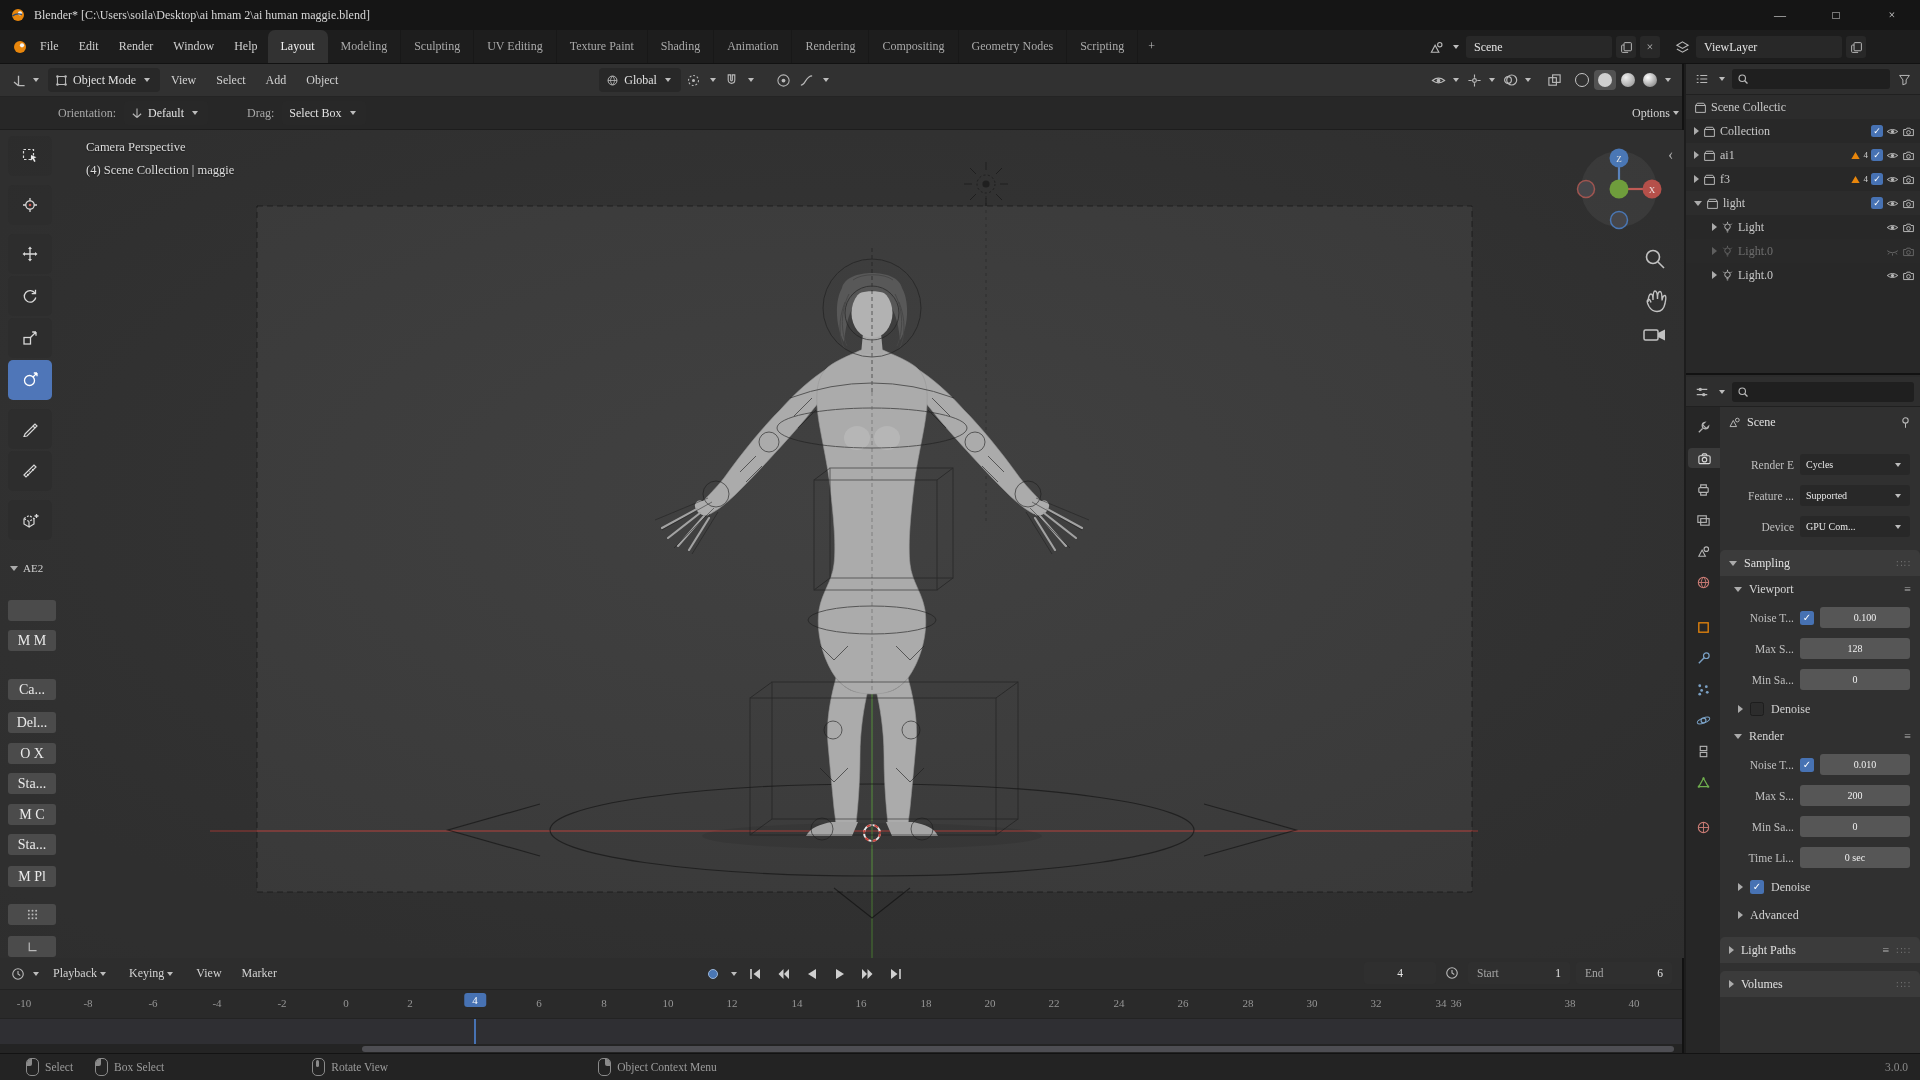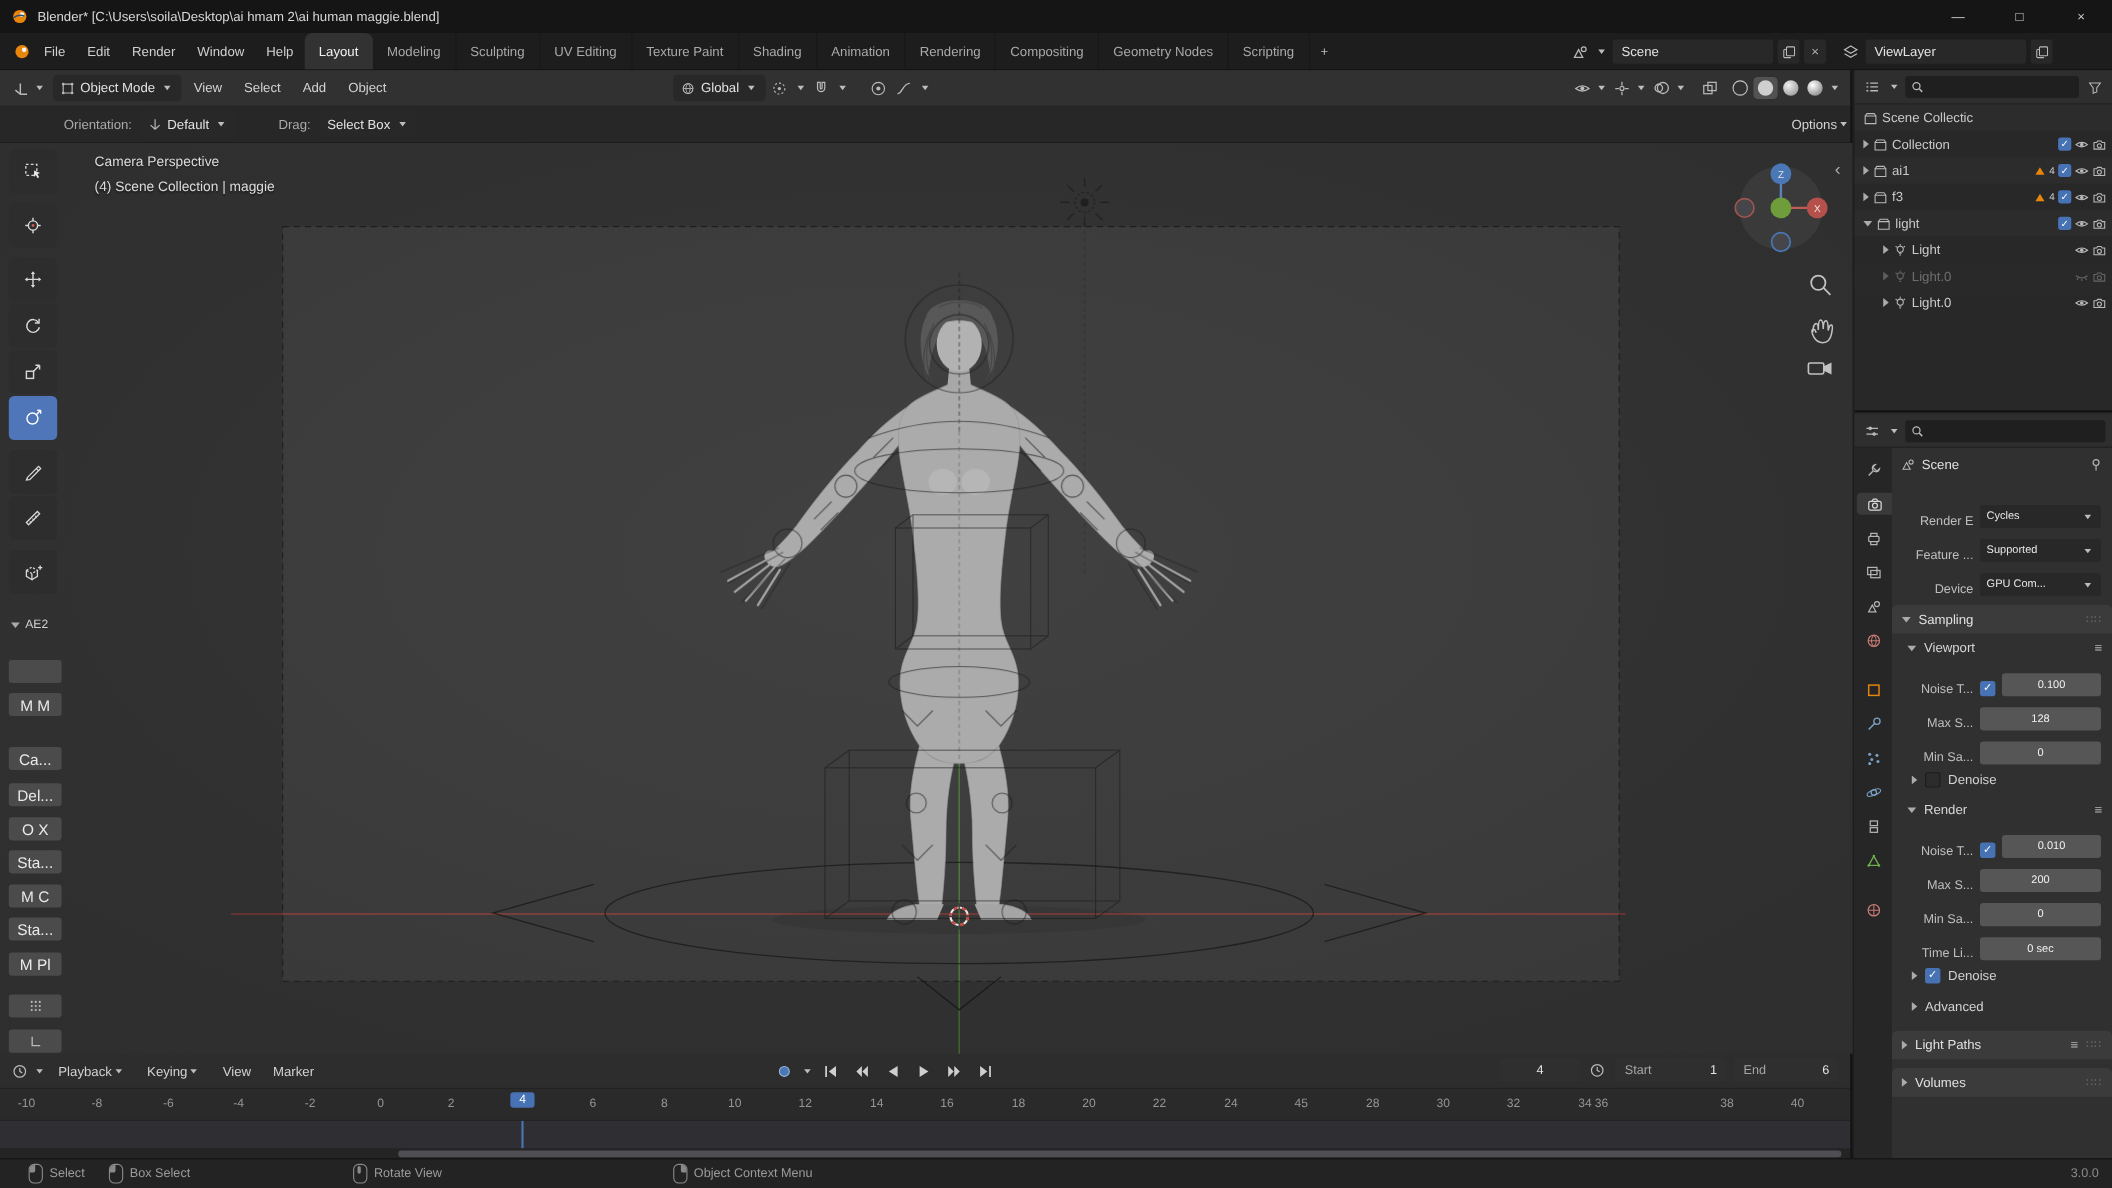--- a/index.html
+++ b/index.html
@@ -1,17 +1,17 @@
 <!DOCTYPE html>
 <html><head>
 <meta charset="utf-8">
 <style>
   html,body{margin:0;padding:0;background:#0d0d0d}
   #app{position:relative;width:1920px;height:1080px;background:#1d1d1d;overflow:hidden;
-       font-family:Liberation Sans, sans-serif;font-size:12px;color:#d4d4d4}
+       font-family:Liberation Serif, serif;font-size:12px;color:#d4d4d4}
   svg{display:block}
   .icon{color:#b9b9b9}
   
   .titlebar{position:absolute;left:0;top:0;width:1920px;height:30px;background:#151515;
             display:flex;align-items:center;gap:8px;padding-left:10px;box-sizing:border-box}
   .tb-title{color:#d8d8d8;font-size:12px}
   .win-btns{margin-left:auto;display:flex;height:100%}
   .win-btn{width:56px;display:flex;align-items:center;justify-content:center;color:#cfcfcf;font-size:12px}
   
   .topbar{position:absolute;left:0;top:30px;width:1920px;height:34px;background:#1d1d1d;
@@ -99,21 +99,21 @@
   .prop-search{flex:1;height:20px;background:#1f1f1f;border-radius:3px;display:flex;align-items:center;
                gap:4px;padding:0 5px}
   .prop-tabs{position:absolute;left:0;top:30px;width:34px;bottom:0;background:#262626;display:flex;
              flex-direction:column;align-items:center;padding-top:10px;gap:11px}
   .ptab{width:28px;height:20px;display:flex;align-items:center;justify-content:center}
   .ptab.active{background:#3a3a3a;border-radius:4px 0 0 4px;width:32px;margin-left:2px}
   .ptab.grp{margin-top:14px}
   .prop-body{position:absolute;left:34px;top:30px;right:0;bottom:0;overflow:hidden}
   .bread{height:30px;display:flex;align-items:center;gap:6px;padding:0 8px;margin-bottom:12px;color:#e0e0e0}
   .bread .spacer{flex:1}
-  .prow{display:flex;align-items:flex-end;height:31px;padding:0 10px 0 4px;gap:6px}
+  .prow{display:flex;align-items:center;height:31px;padding:0 10px 0 4px;gap:6px}
   .prow .lbl{flex:0 0 70px;text-align:right;color:#bfbfbf;font-size:11.5px;white-space:nowrap;overflow:hidden}
   .val{flex:1;height:21px;border-radius:3px;display:flex;align-items:center;font-size:10px;min-width:0}
   .val.menu{background:#282828;justify-content:space-between;padding:0 6px;color:#e8e8e8}
   .val.num{background:#565656;justify-content:center;color:#f2f2f2}
   .phead{height:26px;background:#3b3b3b;display:flex;align-items:center;gap:7px;padding:0 9px;
          color:#e0e0e0;border-radius:5px 5px 0 0;margin-top:8px}
   .psub{height:26px;display:flex;align-items:center;gap:7px;padding:0 9px 0 14px;color:#d6d6d6}
   .pspacer{flex:1}
   .grip{color:#6f6f6f;font-size:10px;letter-spacing:1px}
   .preset{color:#b5b5b5;font-size:12px}
@@ -1131,21 +1131,21 @@
       <span class="tl-num" style="left:539px">6</span>
       <span class="tl-num" style="left:604px">8</span>
       <span class="tl-num" style="left:668px">10</span>
       <span class="tl-num" style="left:732px">12</span>
       <span class="tl-num" style="left:797px">14</span>
       <span class="tl-num" style="left:861px">16</span>
       <span class="tl-num" style="left:926px">18</span>
       <span class="tl-num" style="left:990px">20</span>
       <span class="tl-num" style="left:1054px">22</span>
       <span class="tl-num" style="left:1119px">24</span>
-      <span class="tl-num" style="left:1183px">45</span>
+      <span class="tl-num" style="left:1183px">26</span>
       <span class="tl-num" style="left:1248px">28</span>
       <span class="tl-num" style="left:1312px">30</span>
       <span class="tl-num" style="left:1376px">32</span>
       <span class="tl-num" style="left:1441px">34</span>
       <span class="tl-num" style="left:1456px">36</span>
       <span class="tl-num" style="left:1570px">38</span>
       <span class="tl-num" style="left:1634px">40</span>
       <span class="tl-cur" style="left:475px">4</span>
     </div>
     <div class="tl-track">

